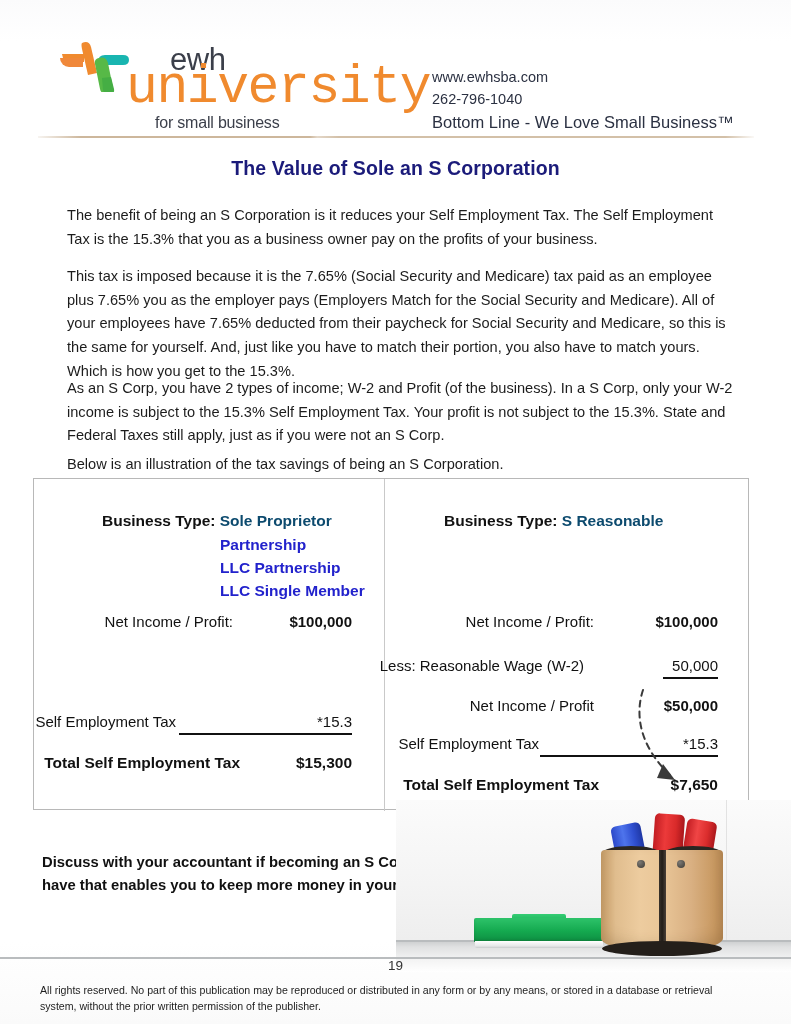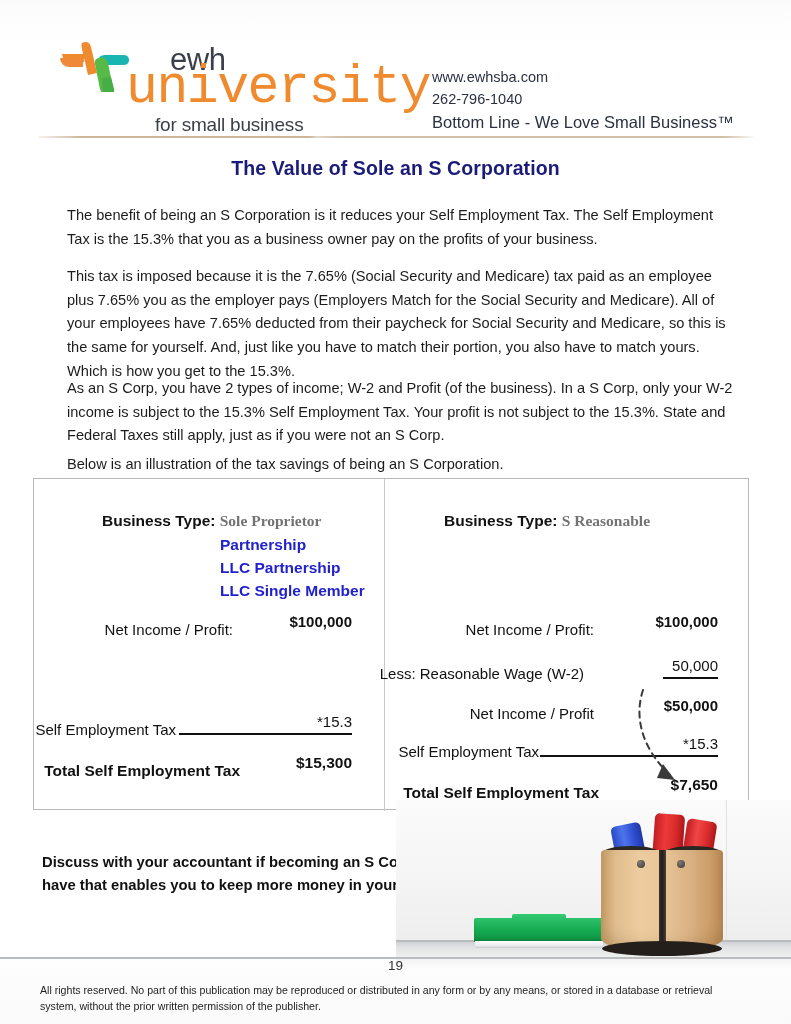--- a/index.html
+++ b/index.html
@@ -73,21 +73,21 @@
     color: #f08a2e;
     letter-spacing: -1.4px;
     line-height: 1;
     font-family: Liberation Mono, monospace;
   }
 
   .logo-word-tag {
     position: absolute;
     left: 97px;
     top: 79px;
-    font-size: 19px;
+    font-size: 16px;
     color: #3b3f4a;
     letter-spacing: -0.2px;
     line-height: 1;
     text-align: right;
   }
 
   .contact {
     position: absolute;
     left: 432px;
     top: 66px;
@@ -168,21 +168,21 @@
   .col-left  { left: 0px;   width: 350px; }
   .col-right { left: 351px; width: 364px; }
 
   .biztype {
     position: absolute;
     font-size: 15.5px;
     font-weight: bold;
     color: #111111;
     white-space: nowrap;
   }
-  .biztype .val { color: #737373; font-family: Liberation Serif, serif; }
+  .biztype .val { color: #0c4a6e; }
 
   .biztype-left  { left: 68px;  top: 33px; }
   .biztype-right { left: 59px;  top: 33px; }
 
   .biz-list {
     position: absolute;
     left: 186px;
     top: 55px;
     font-size: 15.5px;
     font-weight: bold;
@@ -193,21 +193,21 @@
   
   .row {
     position: absolute;
     font-size: 15px;
     color: #111111;
     white-space: nowrap;
   }
   .row .lbl {
     position: absolute;
     right: 0;
-    top: 8px;
+    top: 0;
     text-align: center;
   }
   .row .amt {
     position: absolute;
     top: 0;
     text-align: right;
     font-weight: bold;
   }
 
   

